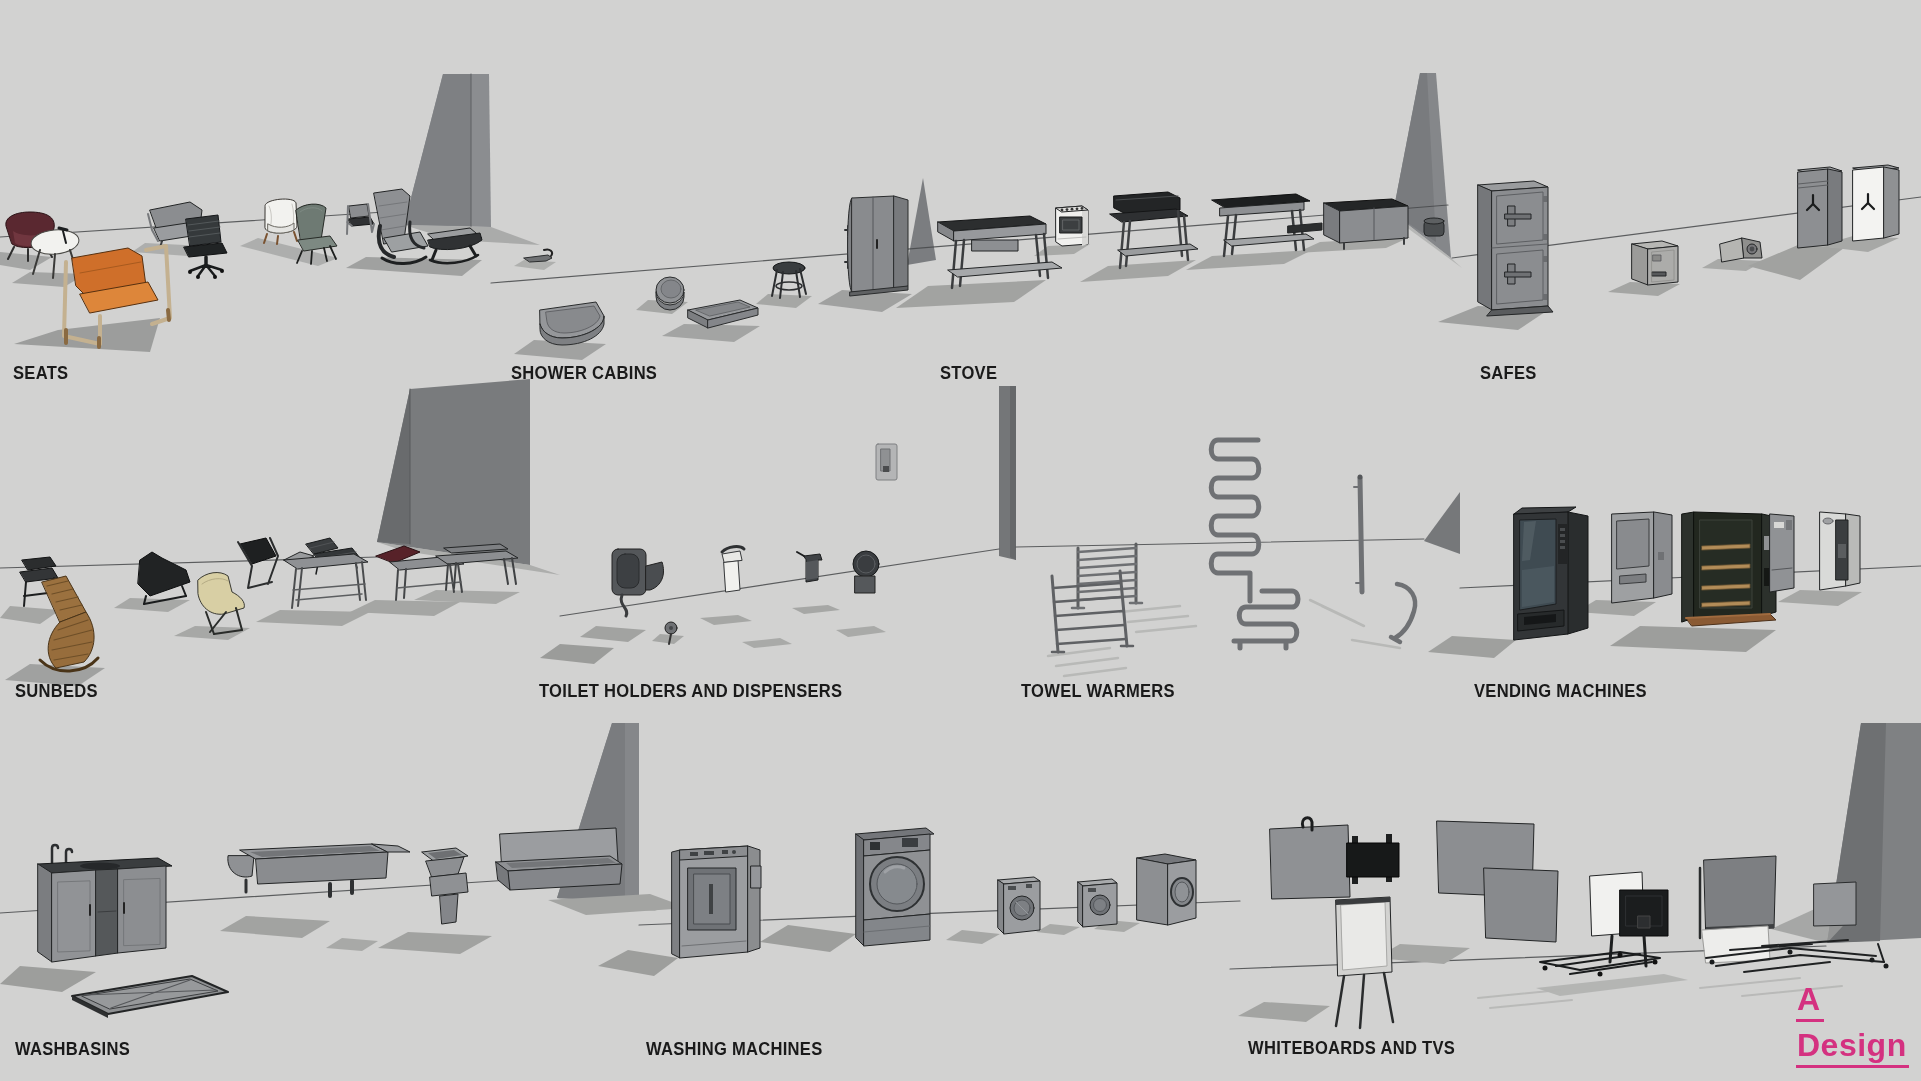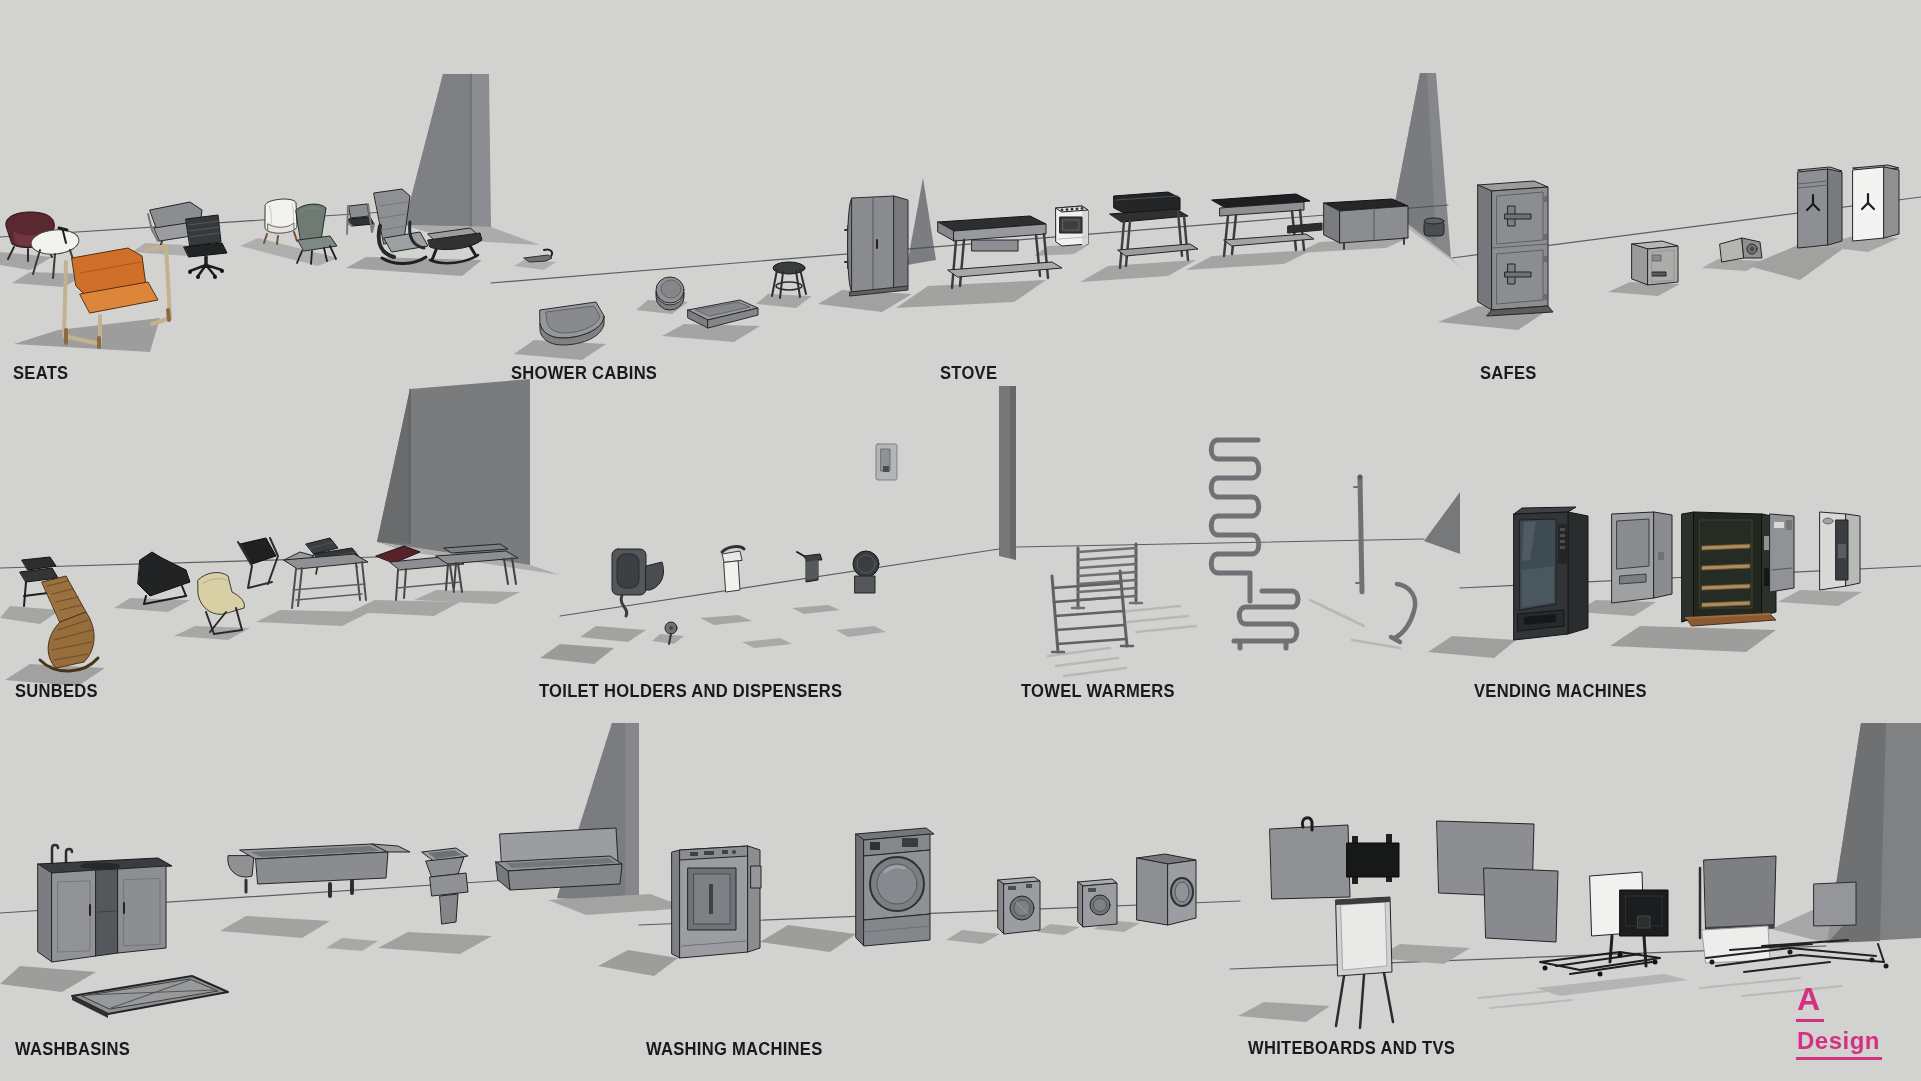--- a/index.html
+++ b/index.html
@@ -21,21 +21,21 @@
   .logo{
     position:absolute;left:1796px;top:983px;
     color:#d43180;font-weight:700;line-height:1;
   }
   .logo-a{
     display:inline-block;font-size:32px;
     border-bottom:3px solid #d43180;
     padding:0 4px 4px 1px;
   }
   .logo-design{
-    display:block;font-size:24px;letter-spacing:.5px;
+    display:block;font-size:32px;letter-spacing:.5px;
     border-bottom:3px solid #d43180;
     padding:7px 2px 4px 1px;
   }
 </style>
 </head>
 <body>
 
 <svg class="scene-svg" width="1921" height="1081" viewBox="0 0 1921 1081" xmlns="http://www.w3.org/2000/svg" stroke-linejoin="round" stroke-linecap="round">
 
   <g>

